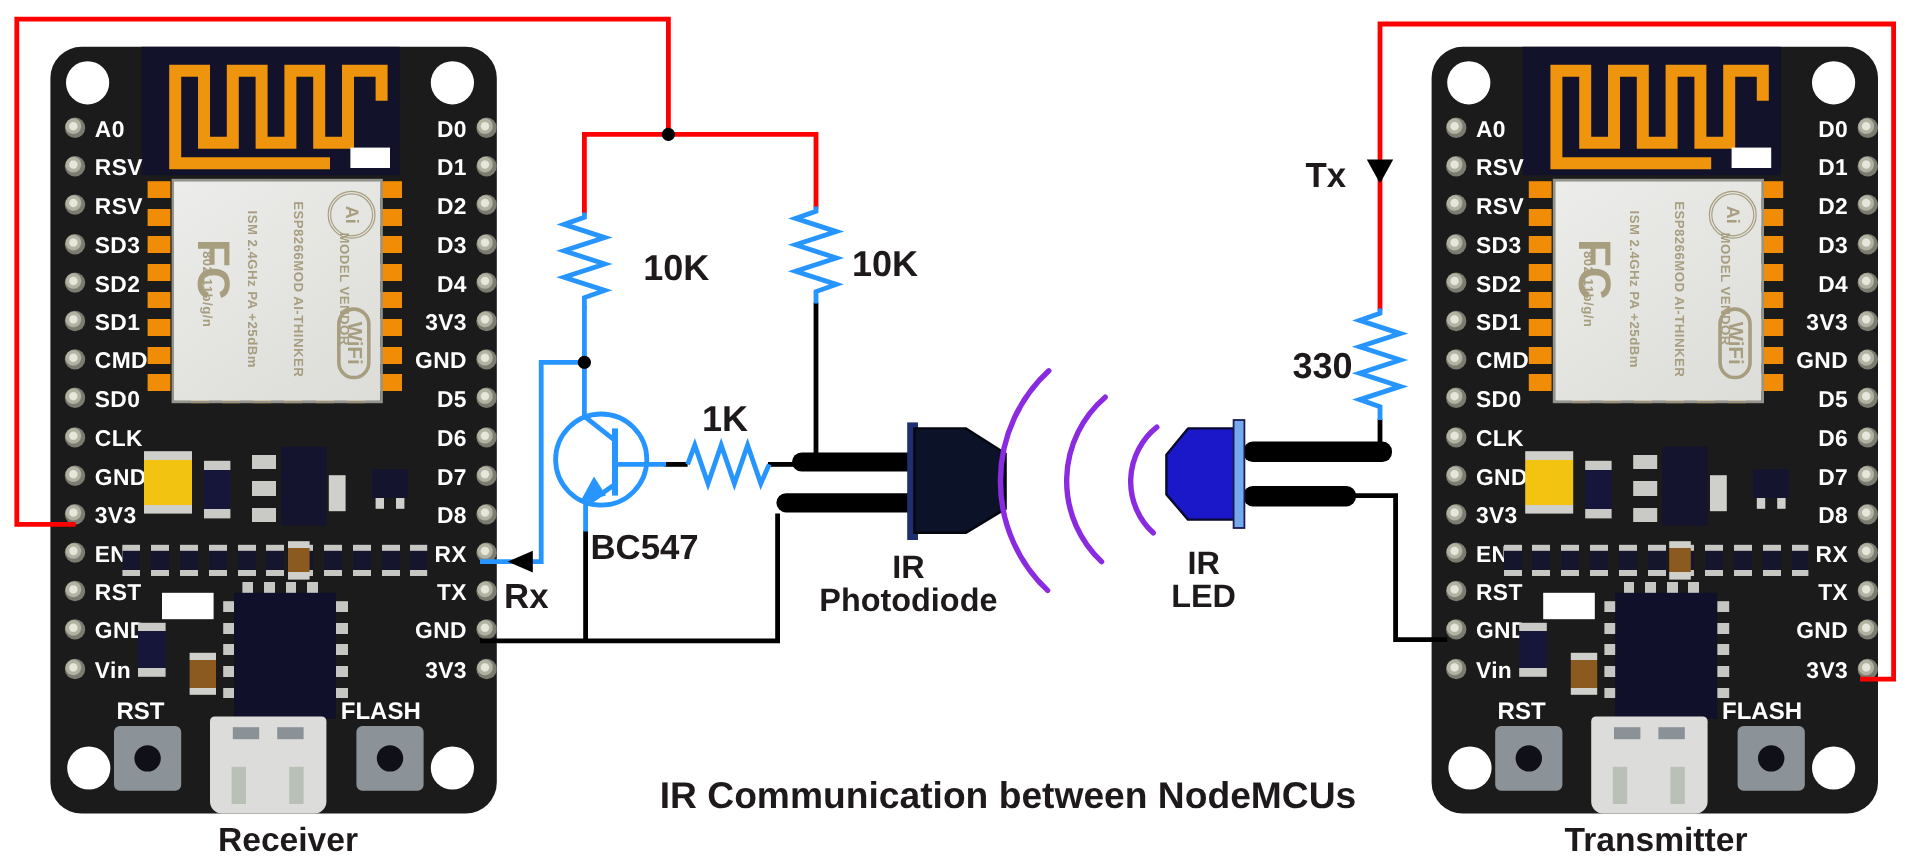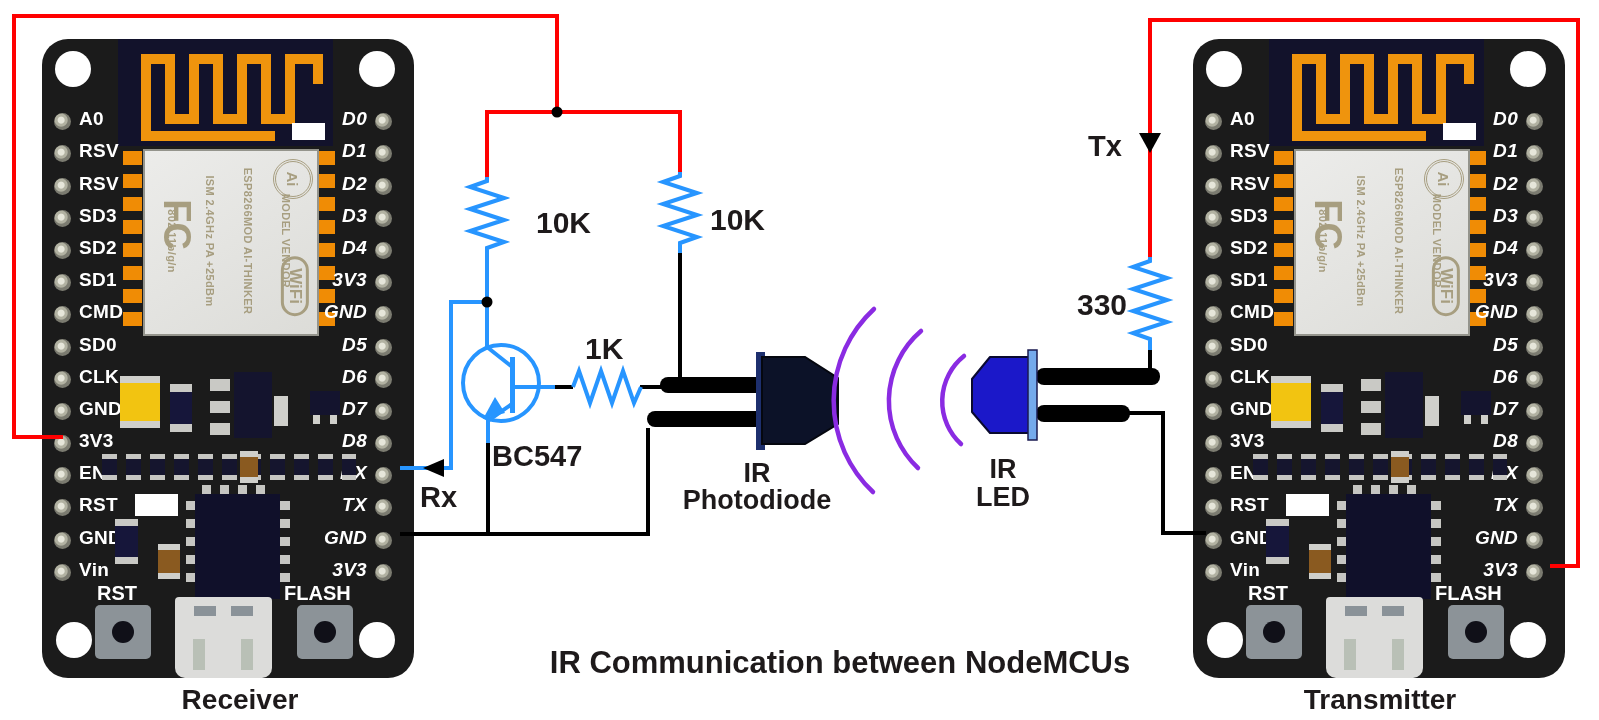--- a/index.html
+++ b/index.html
@@ -24,22 +24,22 @@
           font-size:15px;font-weight:bold;color:#a79e80;transform:rotate(90deg);}
   .mod-wifi{position:absolute;right:-8px;bottom:34px;transform:rotate(90deg);border:3px solid #a79e80;
             border-radius:15px;padding:1px 9px;font-size:17px;font-weight:bold;color:#a79e80;}
   .pads-v{position:absolute;top:112px;width:19px;height:184px;
           background:repeating-linear-gradient(180deg,#f08c05 0 14px,rgba(0,0,0,0) 14px 23px);}
   .pads-h{position:absolute;left:117px;top:282px;width:156px;height:15px;
           background:repeating-linear-gradient(90deg,#f08c05 0 15px,rgba(0,0,0,0) 15px 26px);}
 
   .pins{position:absolute;top:59px;display:flex;flex-direction:column;}
   .pins-left{left:12px;}
-  .pins-right{right:22px;font-style:italic;}
-  .pin-row{height:32.2px;display:flex;align-items:flex-end;gap:8px;}
+  .pins-right{right:0;}
+  .pin-row{height:32.2px;display:flex;align-items:flex-start;gap:8px;}
   .pins-right .pin-row{flex-direction:row-reverse;}
   .pin-circle{width:17px;height:17px;border-radius:50%;flex:0 0 auto;
               background:radial-gradient(circle at 42% 42%, #e6e6da 0 3px, #b2b2a2 4px 6px, #7b7b70 7px);}
   .pin-label{font-size:19px;font-weight:bold;color:#ffffff;letter-spacing:.3px;}
 
   .cmp{position:absolute;}
   .cap-yellow{left:78px;top:337px;width:40px;height:52px;
       background:linear-gradient(180deg,#cfcfcb 0 7px,#f2c411 7px 45px,#cfcfcb 45px);}
   .cap-small1{left:128px;top:345px;width:22px;height:48px;
       background:linear-gradient(180deg,#c9c9c5 0 8px,#16163a 8px 40px,#c9c9c5 40px);}

